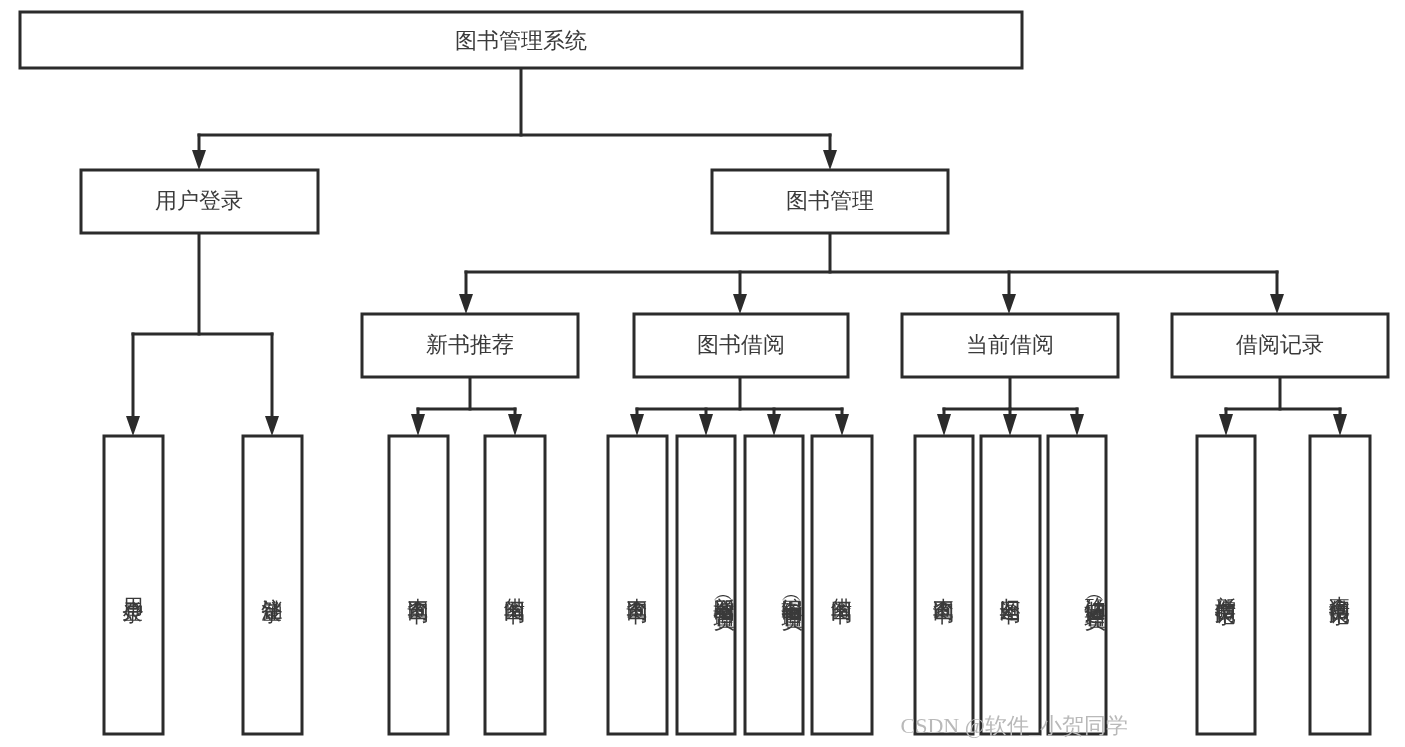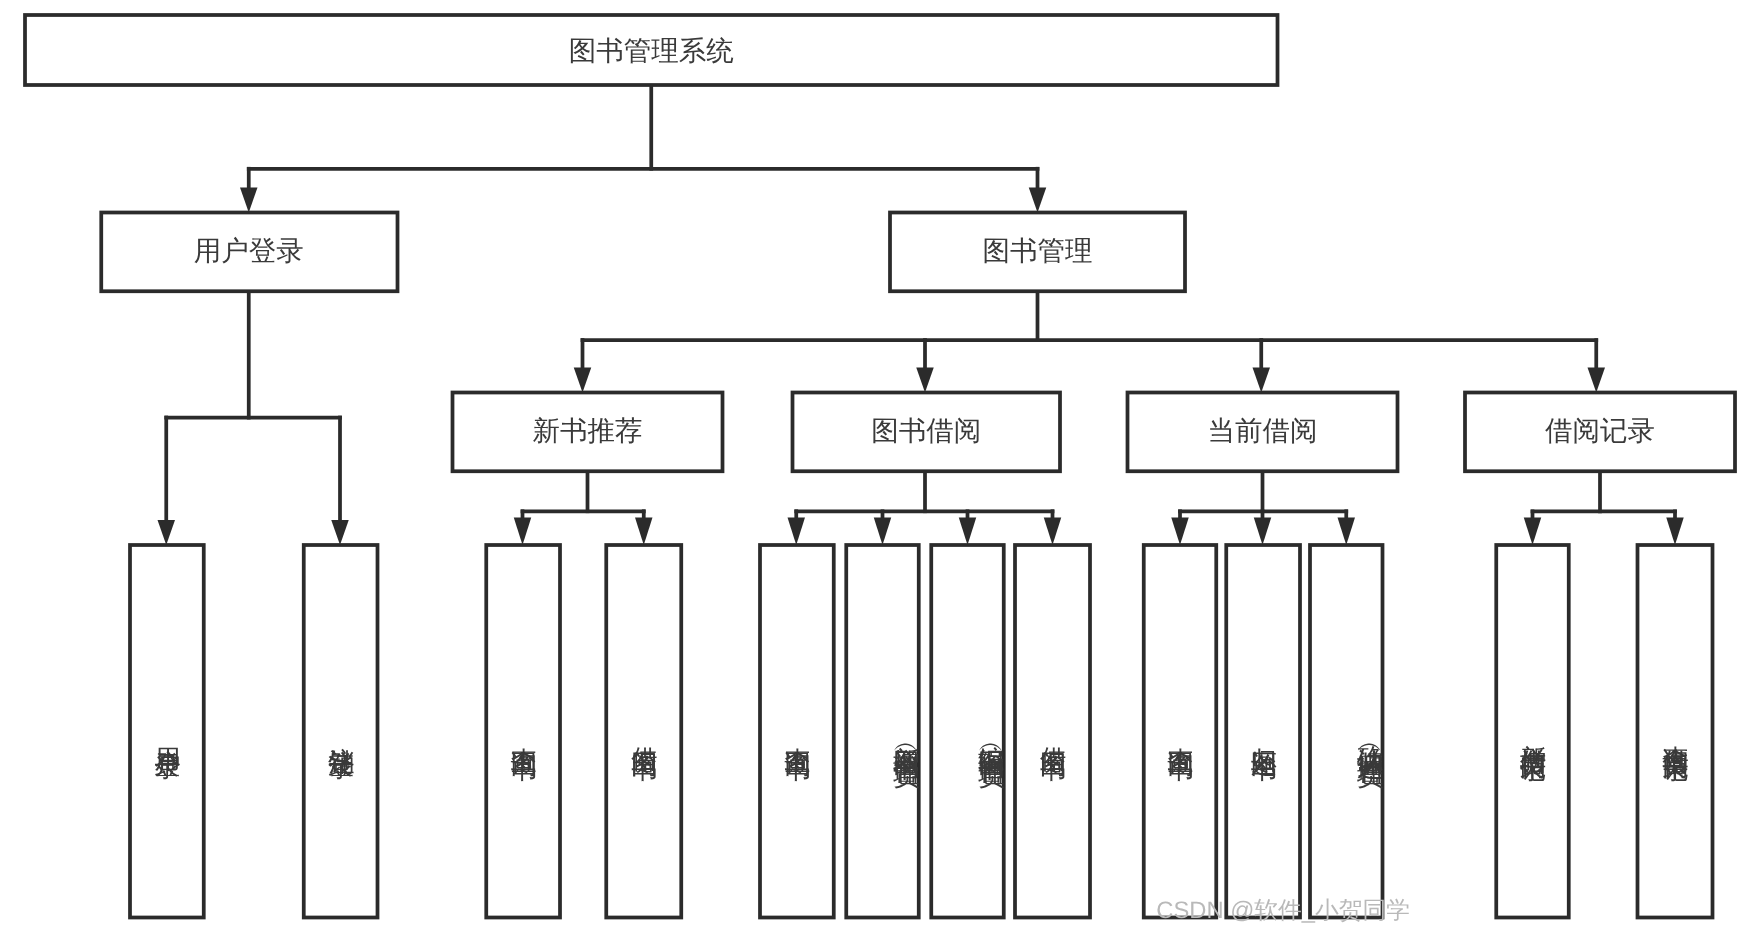--- a/index.html
+++ b/index.html
@@ -58,22 +58,22 @@
     letter-spacing: 2px;
     line-height: 1;
     white-space: nowrap;
     text-align: center;
     pointer-events: none;
   }
   .watermark {
     position: absolute;
     right: 10px;
     bottom: 6px;
-    font-family: Liberation Sans, sans-serif;
-    font-size: 19px;
+    font-family: Liberation Serif, serif;
+    font-size: 22px;
     color: #b9b9b9;
     white-space: nowrap;
   }
 </style>
 </head>
 <body>
 
 <div id="diagram-root">
 
   <svg id="flow" viewBox="0 0 1405 747">

